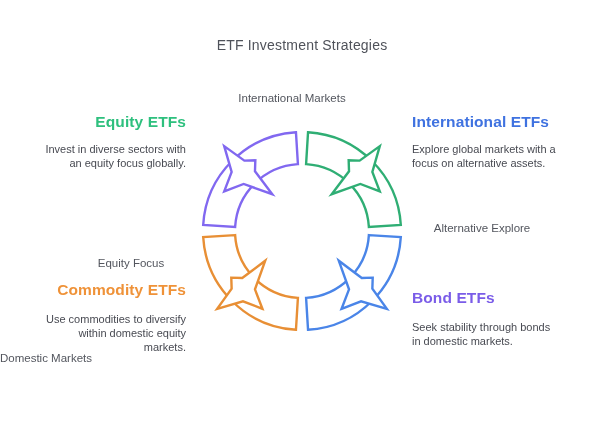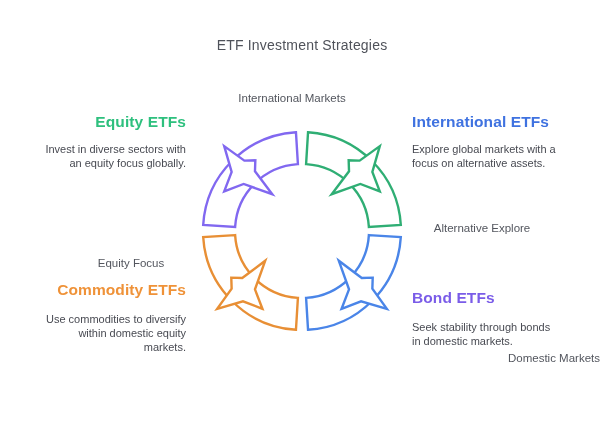--- a/index.html
+++ b/index.html
@@ -8,21 +8,21 @@
     font-family:"Liberation Sans", sans-serif;
   }
   .title{
     position:absolute;left:4px;right:0;top:37px;text-align:center;
     font-size:14px;font-weight:500;letter-spacing:.2px;color:#4f525a;
   }
   .node-label{
     position:absolute;font-size:11.5px;font-weight:500;color:#53565e;white-space:nowrap;
   }
   .node-label.top{left:0;right:16px;top:92px;text-align:center;}
-  .node-label.bottom{left:0;right:0;top:352px;text-align:right;}
+  .node-label.bottom{left:0;right:0;top:352px;text-align:left;}
   .node-label.left{left:131px;top:222px;transform:translateX(-50%);margin-top:35px;}
   .node-label.right{left:482px;top:222px;transform:translateX(-50%);}
   .quad{position:absolute;width:200px;}
   .quad h2{margin:0;font-size:15.5px;font-weight:700;letter-spacing:.1px;line-height:19px;}
   .quad .desc{margin-top:11px;font-size:11px;line-height:14px;color:#484a52;}
   .quad.align-right{text-align:right;}
   .quad.align-left{text-align:left;}
   #q-equity{right:414px;top:112px;}
   #q-international{left:412px;top:112px;}
   #q-commodity{right:414px;top:280px;}

